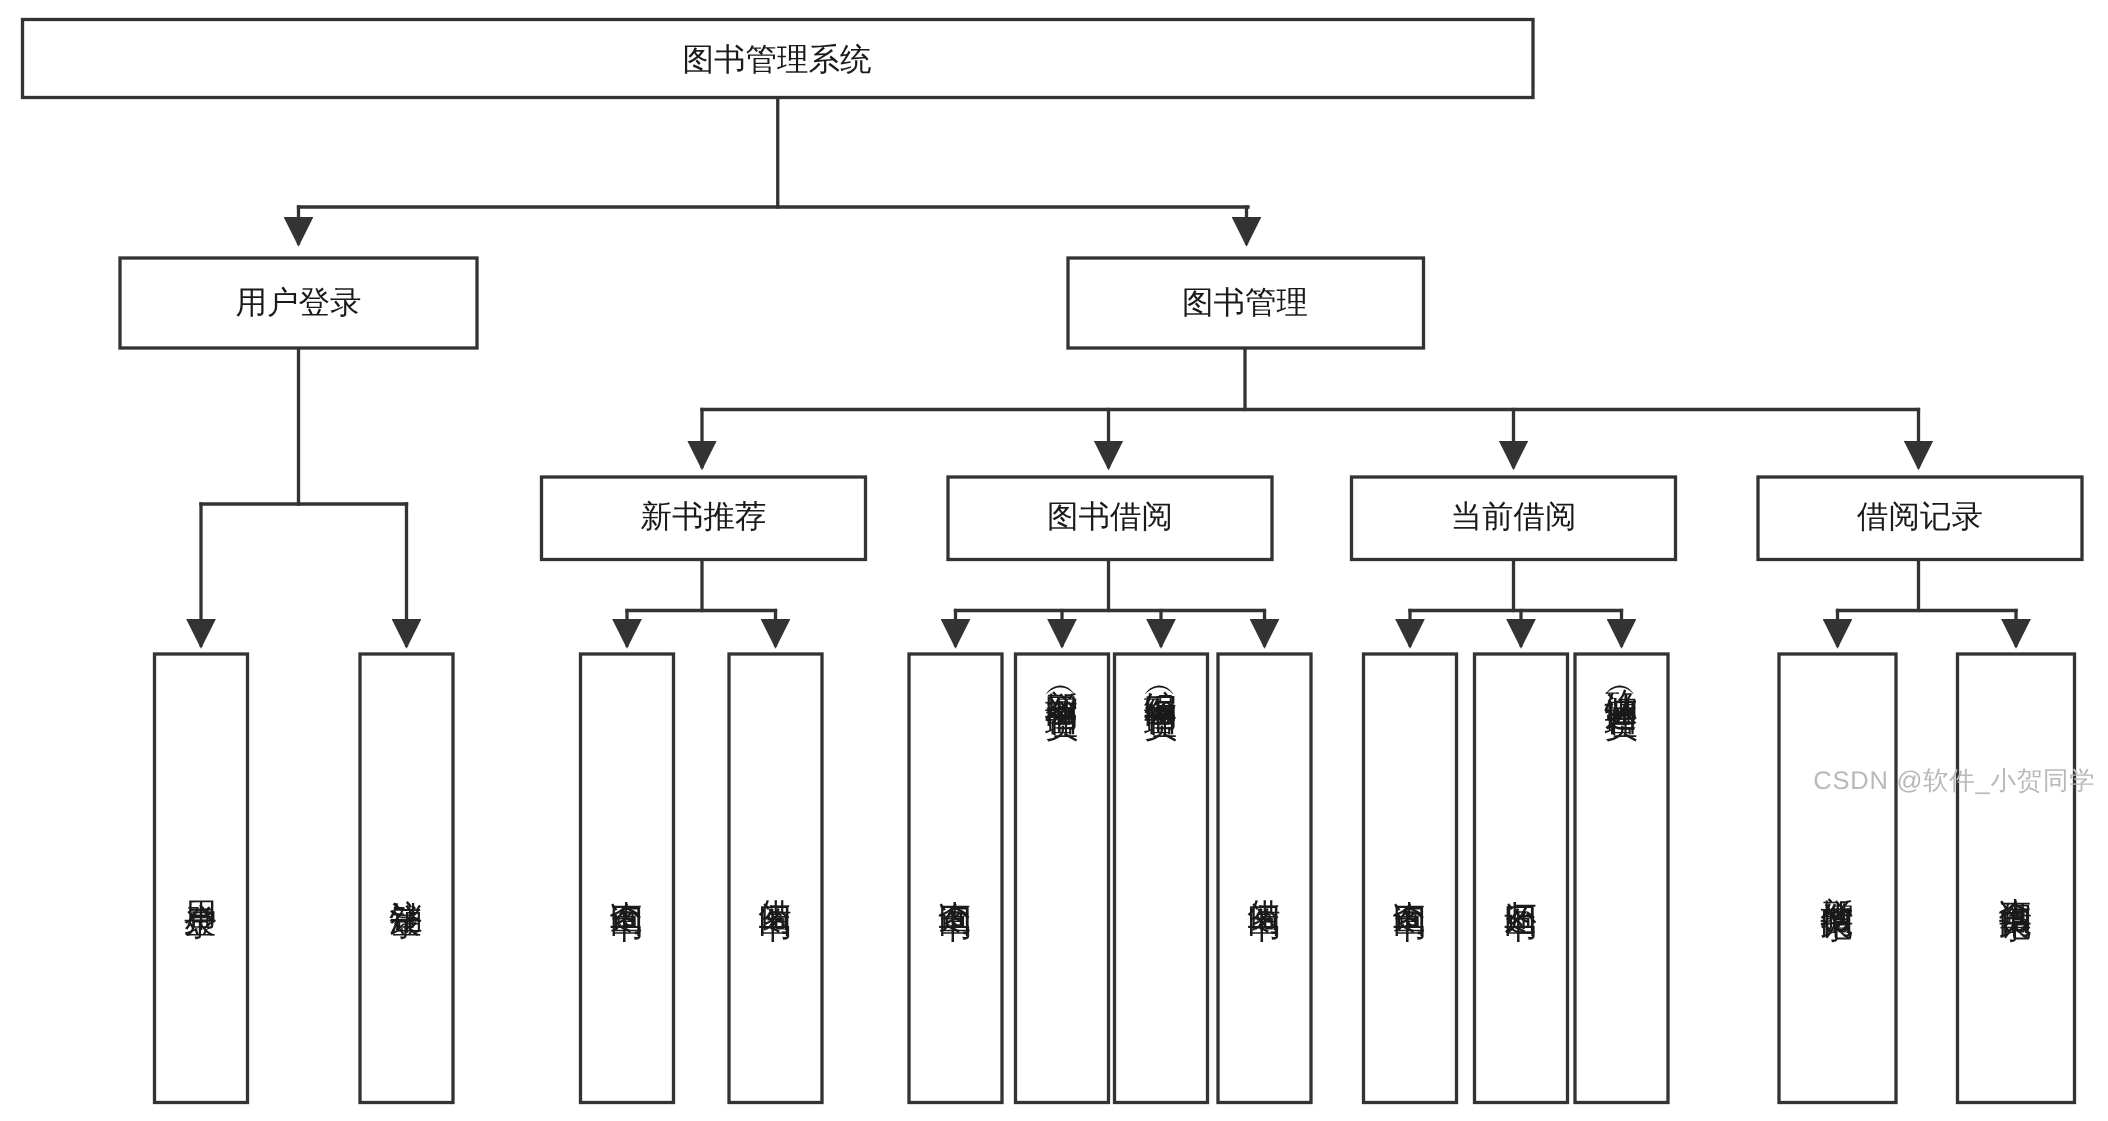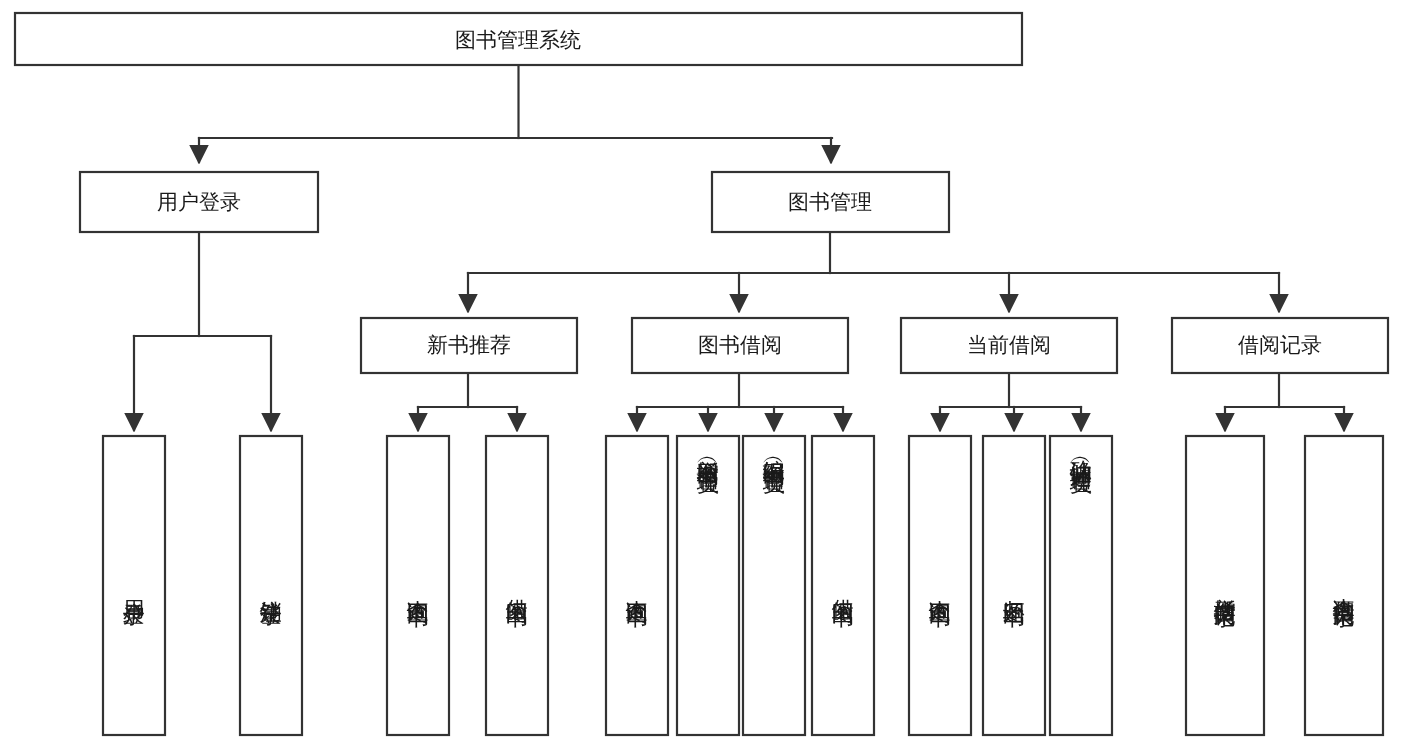--- a/index.html
+++ b/index.html
@@ -225,13 +225,14 @@
   <div class="node-label-v-wrap" style="left:1050px; top:436px; width:62px; height:299px; align-items:flex-start;">
     <span class="node-label-v" style="margin-top:6px;">确认归还（管理员）</span>
   </div>
   <div class="node-label-v-wrap" style="left:1186px; top:436px; width:78px; height:299px;">
     <span class="node-label-v">新增借阅记录</span>
   </div>
   <div class="node-label-v-wrap" style="left:1305px; top:436px; width:78px; height:299px;">
     <span class="node-label-v">查询借阅记录</span>
   </div>
 
+  <div id="watermark">CSDN @软件_小贺同学</div>
 </div>
 
 </body></html>

